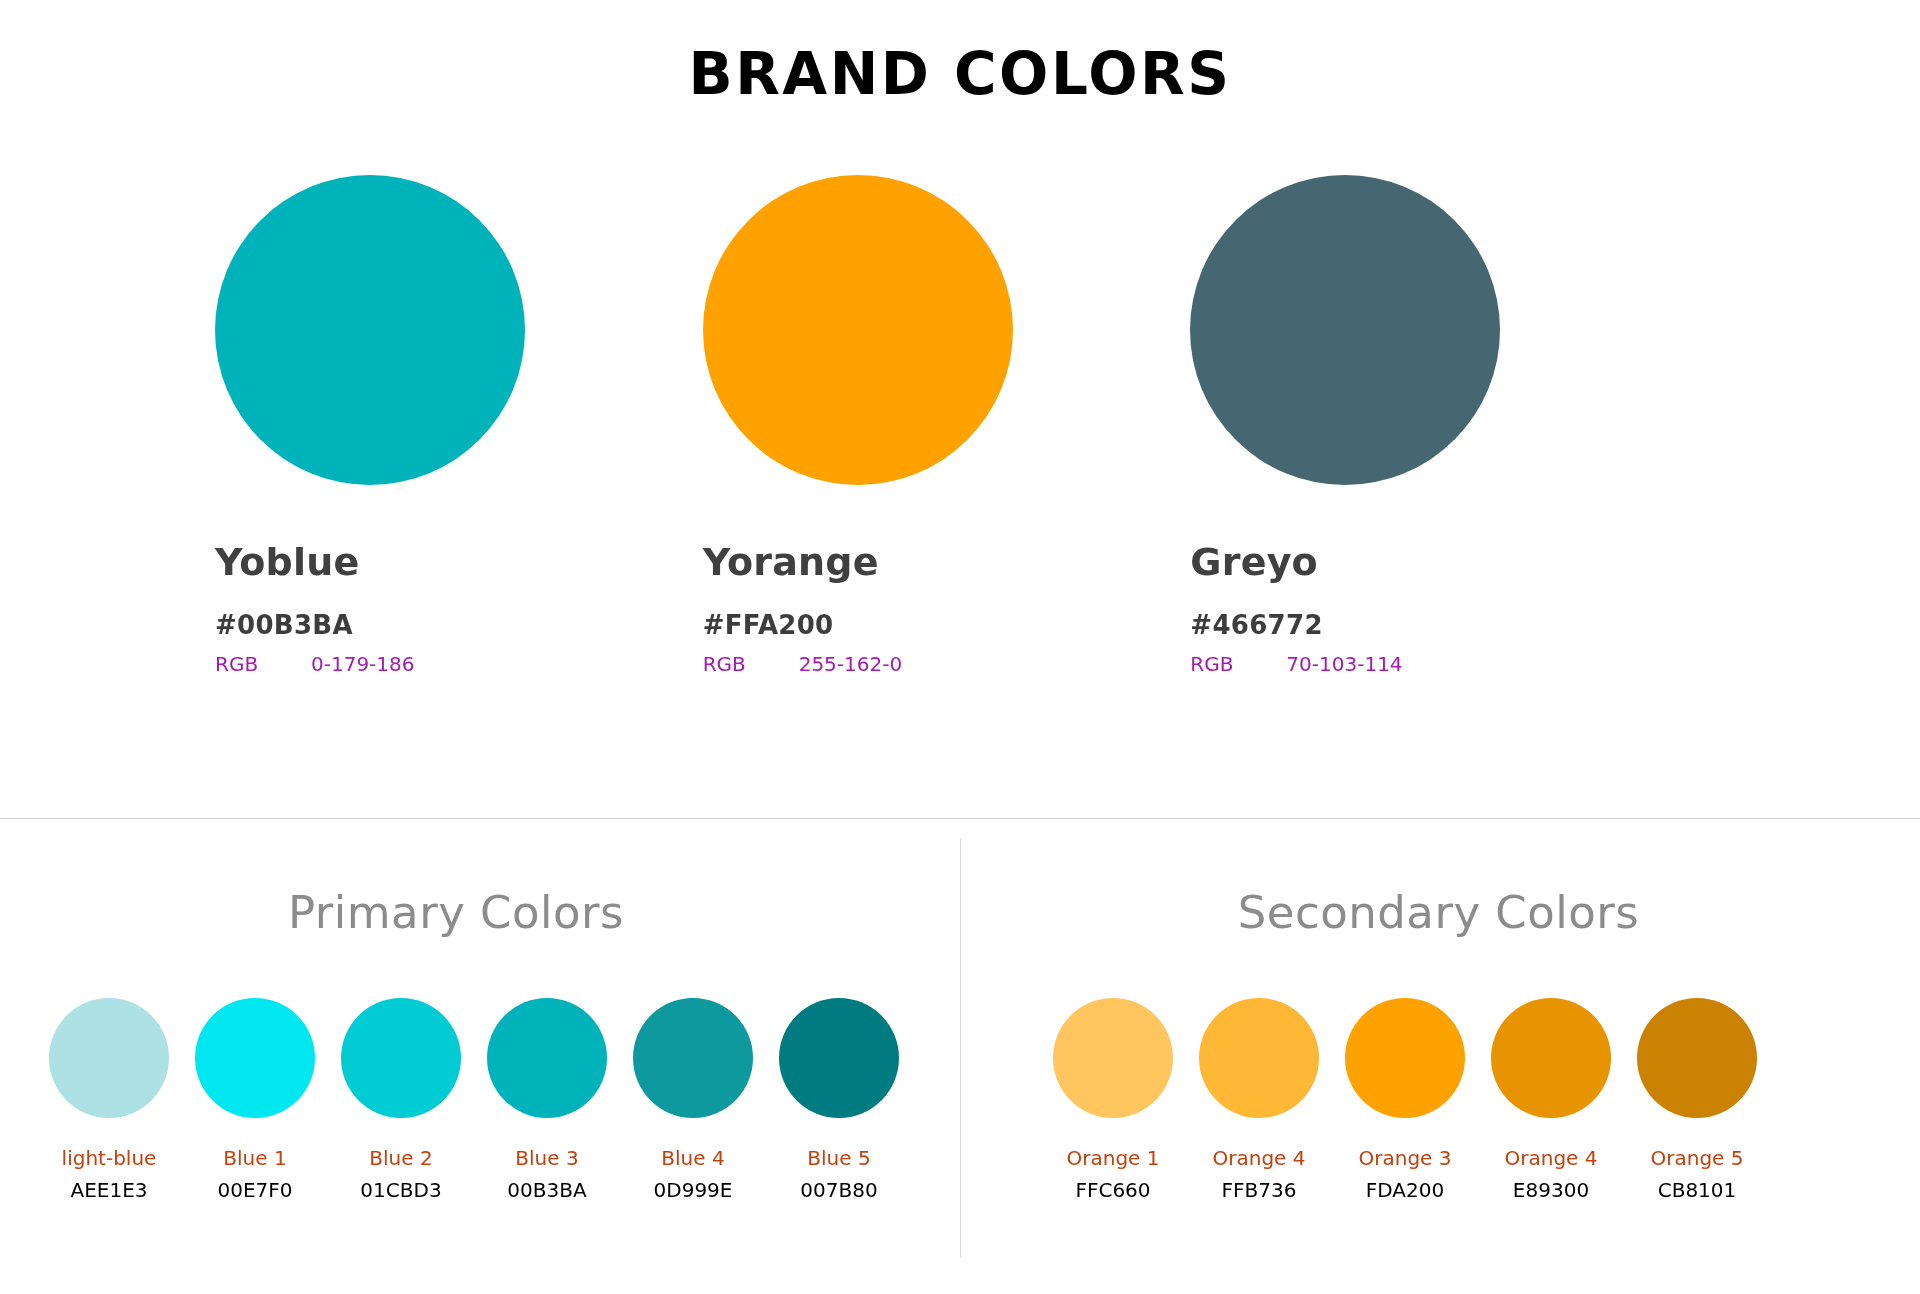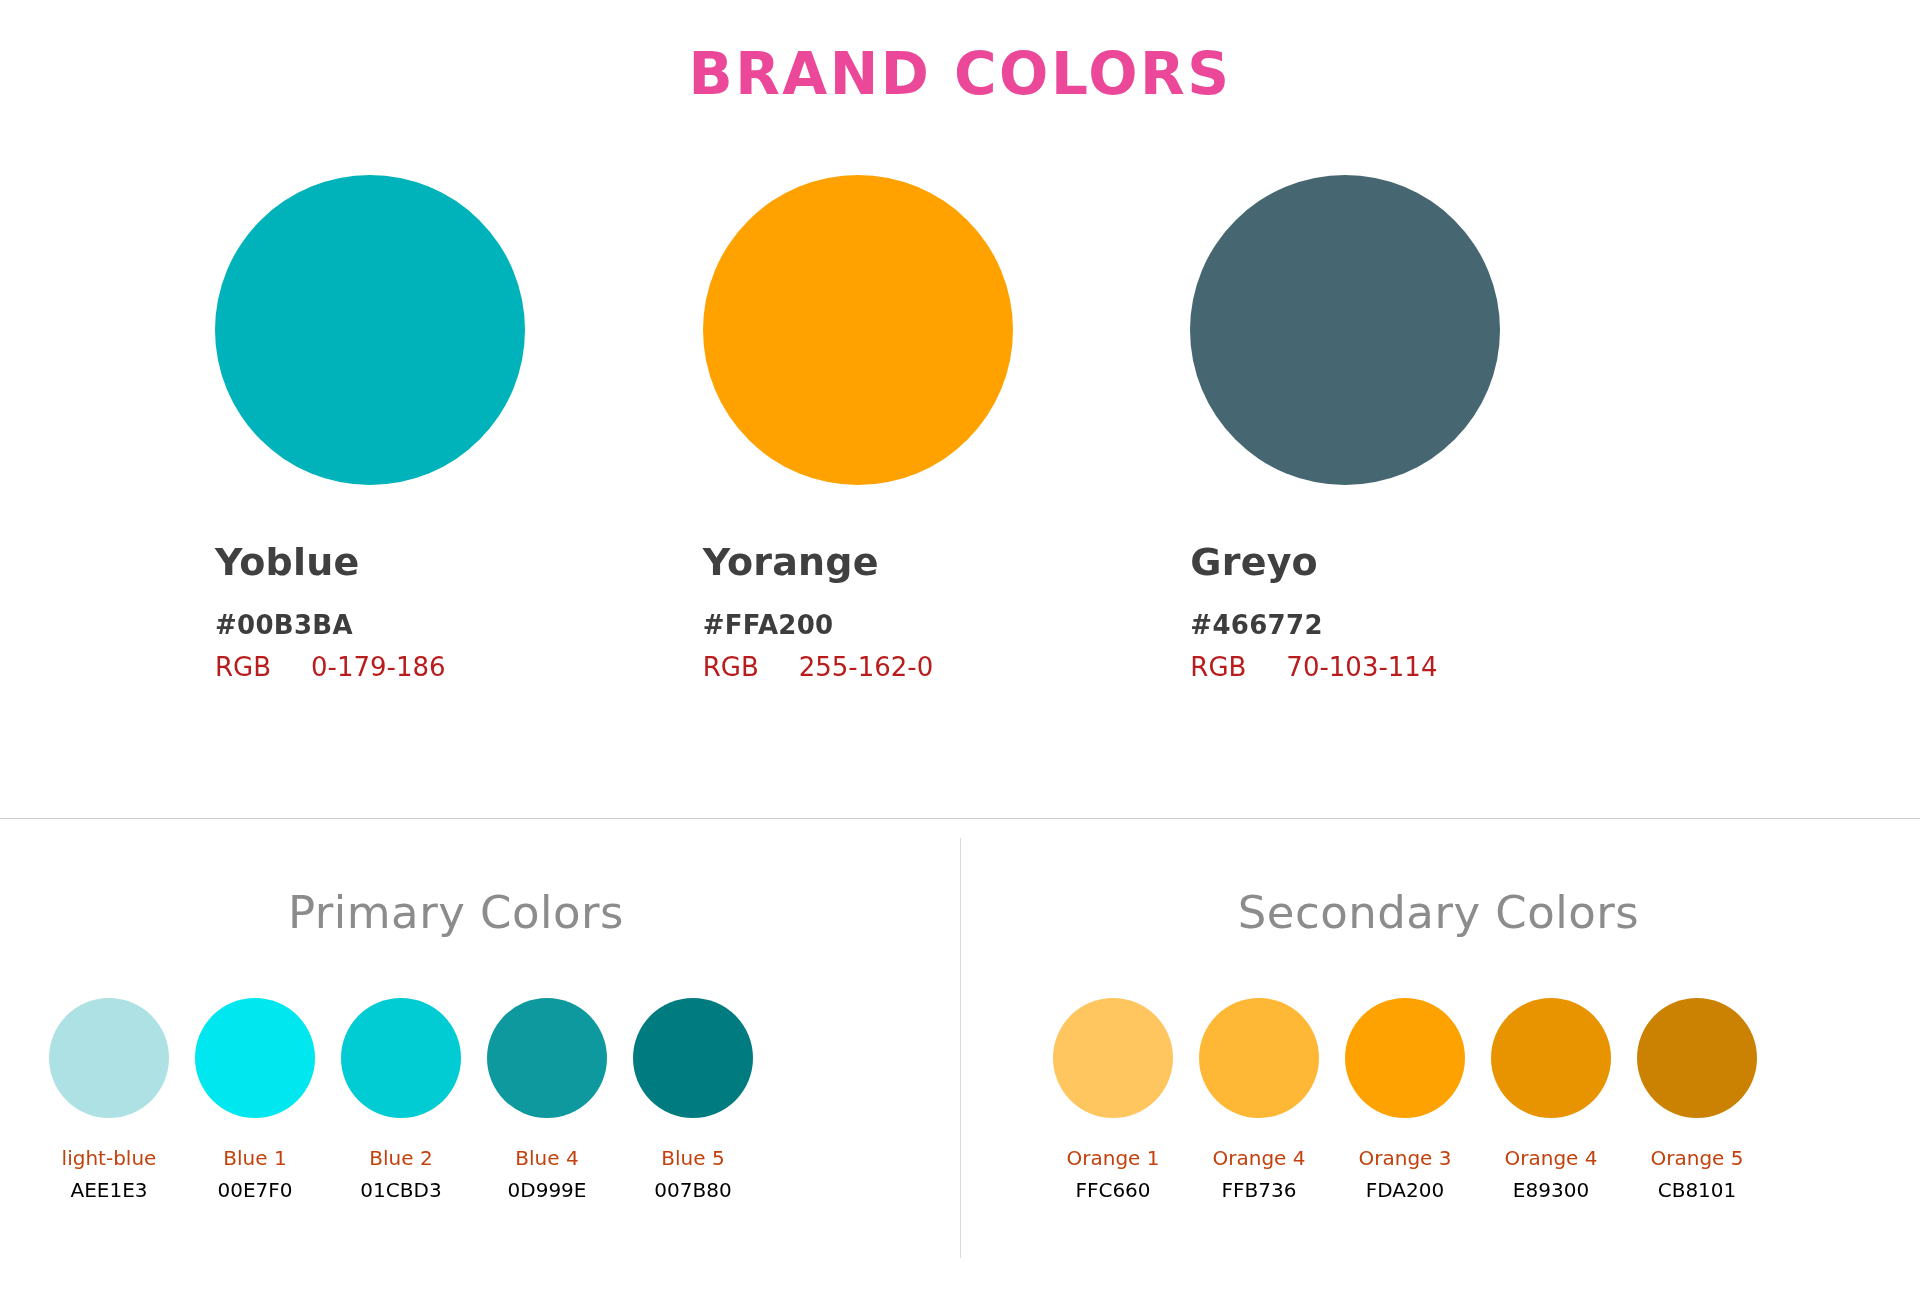--- a/index.html
+++ b/index.html
@@ -11,21 +11,21 @@
   }
   .page { position:relative; width:1920px; height:1294px; background:#fff; }
 
   
   .title {
     position:absolute; top:40px; left:0; width:1920px;
     text-align:center;
     font-size:58px;
     font-weight:bold;
     letter-spacing:2.5px;
-    color:#ec4899;
+    color:#000000;
     font-family:"DejaVu Sans", sans-serif;
   }
 
   
   .brand-row {
     position:absolute; top:175px; left:0; width:1748px; height:600px;
     display:flex;
   }
   .brand-col { width:600px; position:relative; }
   .brand-col.c1 { margin-left:175px; }
@@ -41,21 +41,21 @@
     font-size:38px; font-weight:bold; color:#404040;
     letter-spacing:0.2px;
   }
   .brand-hex {
     margin-top:26px; margin-left:40px;
     font-size:26px; font-weight:bold; color:#3d3d3d;
     letter-spacing:0.3px;
   }
   .brand-rgb {
     margin-top:12px; margin-left:40px;
-    font-size:26px; color:#b91c1c;
+    font-size:20px; color:#a21caf;
     display:flex;
   }
   .brand-rgb .rgb-label { width:96px; }
   .brand-rgb .rgb-value { }
 
   
   .hdivider {
     position:absolute; left:0; top:818px; width:1920px; height:1px;
     background:#cfcfcf;
   }
@@ -157,20 +157,25 @@
           <div class="swatch-dot" style="background: rgb(0, 231, 240);"></div>
           <div class="swatch-name">Blue 1</div>
           <div class="swatch-hex">00E7F0</div>
         </div>
         <div class="swatch">
           <div class="swatch-dot" style="background: rgb(1, 203, 211);"></div>
           <div class="swatch-name">Blue 2</div>
           <div class="swatch-hex">01CBD3</div>
         </div>
         <div class="swatch">
+          <div class="swatch-dot" style="background: rgb(0, 179, 186);"></div>
+          <div class="swatch-name">Blue 3</div>
+          <div class="swatch-hex">00B3BA</div>
+        </div>
+        <div class="swatch">
           <div class="swatch-dot" style="background: rgb(13, 153, 158);"></div>
           <div class="swatch-name">Blue 4</div>
           <div class="swatch-hex">0D999E</div>
         </div>
         <div class="swatch">
           <div class="swatch-dot" style="background: rgb(0, 123, 128);"></div>
           <div class="swatch-name">Blue 5</div>
           <div class="swatch-hex">007B80</div>
         </div>
       </div>

